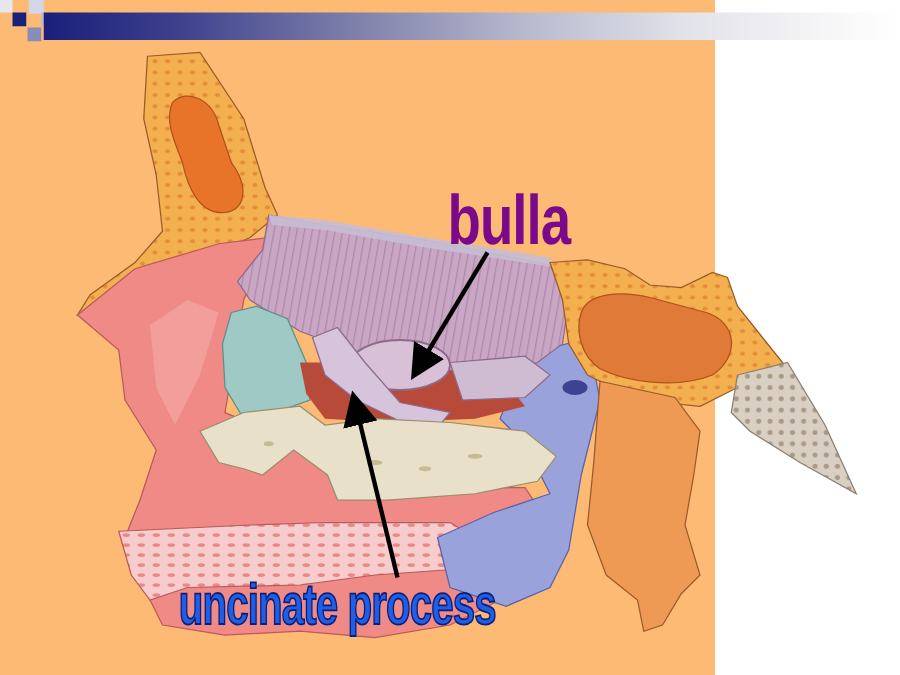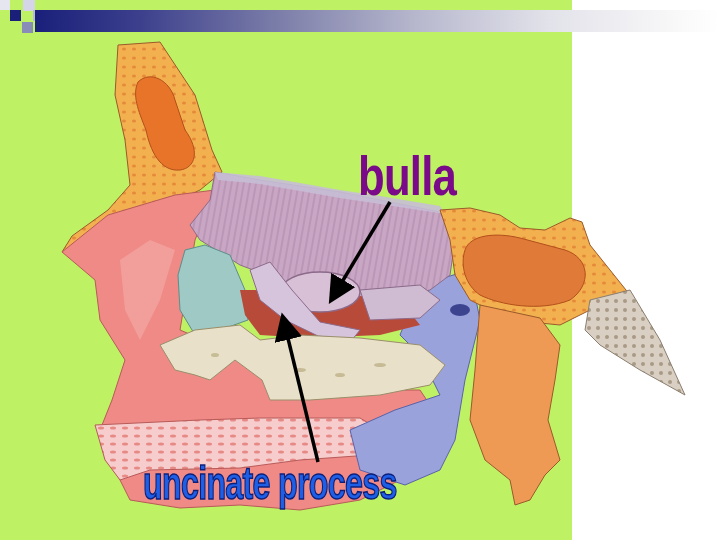--- a/index.html
+++ b/index.html
@@ -1,17 +1,17 @@
 <!DOCTYPE html>
 <html><head>
   <meta charset="utf-8">
   <style>
     html, body { margin: 0; padding: 0; background: #ffffff; }
     body { width: 720px; height: 540px; position: relative; overflow: hidden; font-family: "Liberation Sans", sans-serif; }
-    .slide { position: absolute; left: 0; top: 0; width: 572px; height: 540px; background: #bef264; }
+    .slide { position: absolute; left: 0; top: 0; width: 572px; height: 540px; background: #fdba74; }
     .title-bar { position: absolute; left: 35px; top: 10px; width: 685px; height: 22px;
       background: linear-gradient(to right, #1a1f7a 0%, #3b3f8c 15%, #7a7ca8 35%, #b5b6cc 55%, #e2e2ea 75%, #fafafa 95%, #ffffff 100%); }
     .deco-sq { position: absolute; }
     .anatomy { position: absolute; left: 0; top: 0; width: 720px; height: 540px; }
     .label { position: absolute; font-family: "Liberation Sans", sans-serif; font-weight: bold; white-space: nowrap; letter-spacing: -1px; }
     .label-bulla { left: 358px; top: 148px; font-size: 56px; color: #7a0a8a; transform: scaleX(0.78); transform-origin: left top; line-height: 1; }
     .label-uncinate { left: 143px; top: 460px; font-size: 46px; color: #1f5fe6; transform: scaleX(0.70); transform-origin: left top; line-height: 1;
       -webkit-text-stroke: 1.5px #0b1f7a; }
   </style>
 </head>

